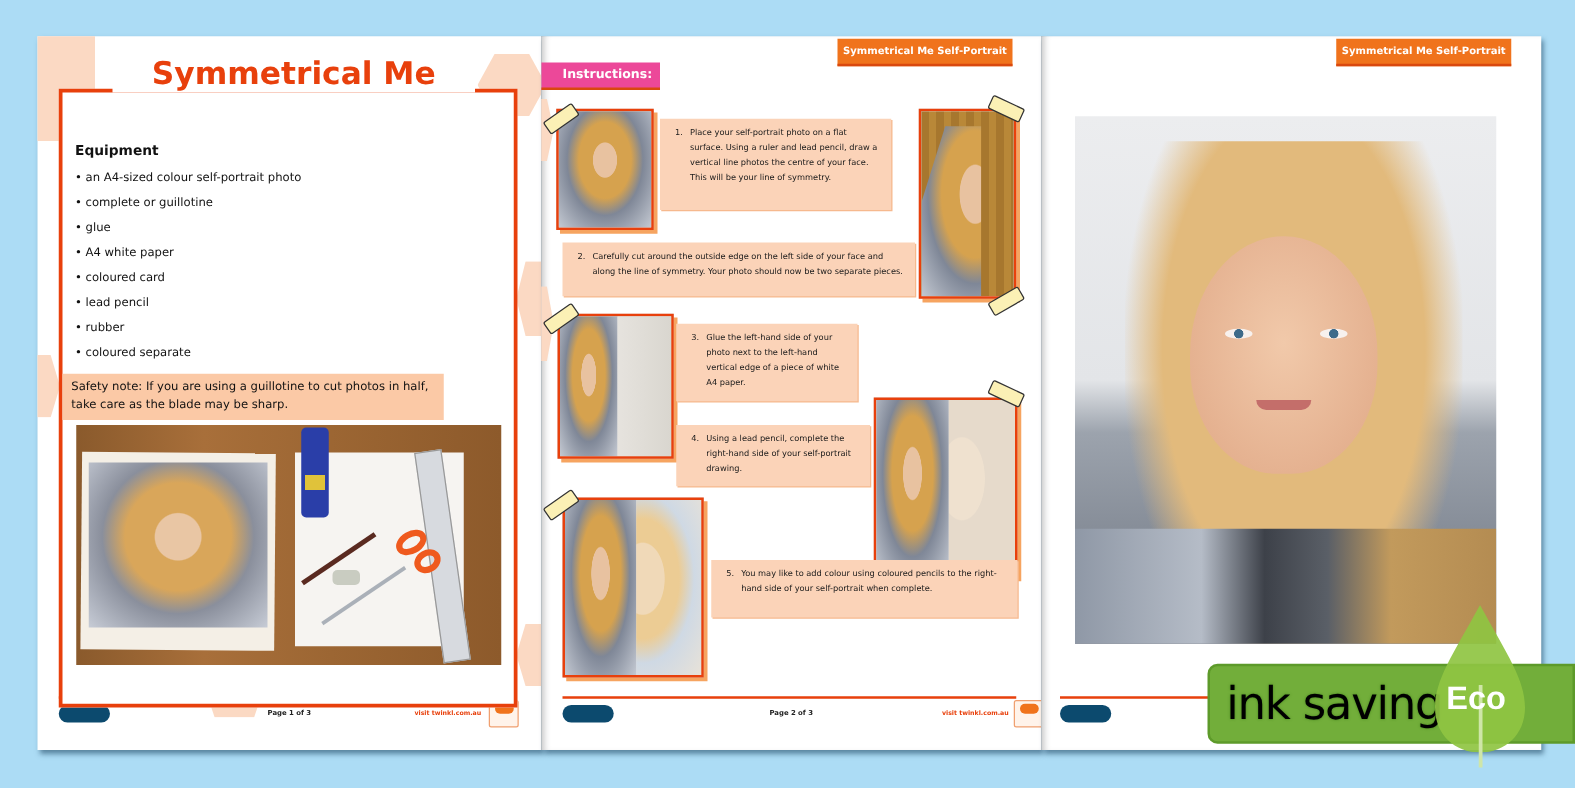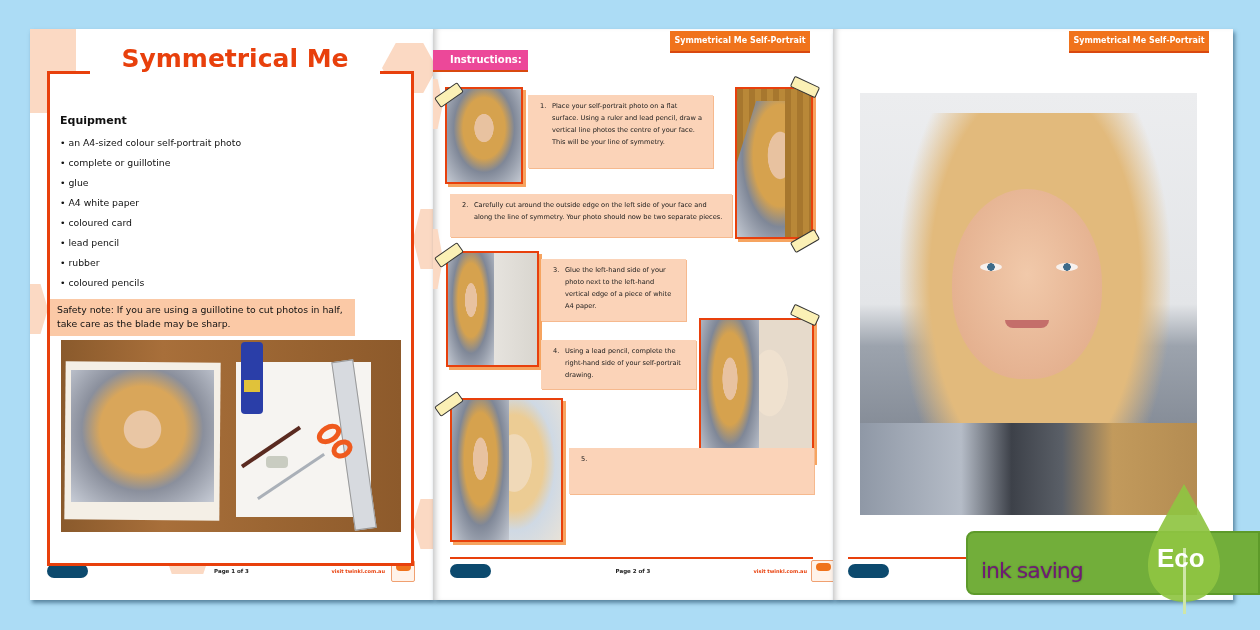--- a/index.html
+++ b/index.html
@@ -109,21 +109,21 @@
     .bp-face { position: absolute; left: 92px; top: 96px; width: 150px; height: 190px; border-radius: 50% 50% 46% 46%; background: radial-gradient(ellipse at 50% 45%, #f1c9aa, #e0a886); }
     .bp-eye { position: absolute; width: 22px; height: 8px; border-radius: 50%; background: radial-gradient(circle, #3e6b8a 0 30%, #f7f1ee 34%); }
     .bp-mouth { position: absolute; left: 145px; top: 227px; width: 44px; height: 8px; border-radius: 0 0 22px 22px; background: #c46e6a; }
     .bp-jacket { position: absolute; left: 0; top: 330px; width: 337px; height: 92px; background: linear-gradient(90deg, #8f98a6, #b5bcc7 30%, #3d4149 45%, #5a5f67 60%, #c29a5c 75%, #b48c52); }
 
     
     .eco {
       position: absolute; left: 966px; top: 531px; width: 294px; height: 64px;
       background: #72ae3a; border: 2px solid #5d9a2a; border-radius: 8px 0 0 8px;
     }
-    .eco-text { position: absolute; left: 13px; top: 10px; font-size: 22px; color: #701a75; font-family: "DejaVu Sans", sans-serif; letter-spacing: -1px; text-shadow: 0 0 2px #3f7d1a; margin-top: 15px; }
+    .eco-text { position: absolute; left: 13px; top: 10px; font-size: 36px; color: #000000; font-family: "DejaVu Sans", sans-serif; letter-spacing: -1px; text-shadow: 0 0 2px #3f7d1a; }
     .leaf {
       position: absolute; left: 1148px; top: 484px; width: 72px; height: 118px;
       background: #8fc442; clip-path: path("M36 0 C 58 40 72 60 72 82 C 72 104 56 118 36 118 C 16 118 0 104 0 82 C 0 60 14 40 36 0 Z");
       opacity: 0.92;
     }
     .leaf-stem { position: absolute; left: 1183px; top: 548px; width: 3px; height: 66px; background: #cfe6a8; }
     .eco-word { position: absolute; left: 1157px; top: 543px; font-size: 26px; color: #fff; font-weight: bold; font-family: "Liberation Sans", sans-serif; }
   </style>
 </head>
 <body>
@@ -143,21 +143,21 @@
   <div class="p1-frame">
     <div class="equip-head">Equipment</div>
     <ul class="equip-list">
       <li>• an A4-sized colour self-portrait photo</li>
       <li>• complete or guillotine</li>
       <li>• glue</li>
       <li>• A4 white paper</li>
       <li>• coloured card</li>
       <li>• lead pencil</li>
       <li>• rubber</li>
-      <li>• coloured pencils</li>
+      <li>• coloured separate</li>
     </ul>
     <div class="safety">Safety note: If you are using a guillotine to cut photos in half, take care as the blade may be sharp.</div>
     <div class="equip-photo" title="equipment photo: self-portrait photo, glue stick, paper, pencil, eraser, scissors, ruler">
       <div class="ep-paper1"></div>
       <div class="ep-photo1"></div>
       <div class="ep-paper2"></div>
       <div class="ep-glue"></div>
       <div class="ep-glue-label"></div>
       <div class="ep-ruler"></div>
       <div class="ep-pencil"></div>
@@ -227,20 +227,21 @@
   </div>
 
   <div class="photo" style="left:17px;top:369px;width:113px;height:144px;">
     <div class="face" style="right:48%;"></div>
     <div class="half-color"></div>
   </div>
   <div class="tape" style="left:2px;top:369px;"></div>
 
   <div class="step-box" style="left:136px;top:419px;width:245px;height:46px;">
     <span class="num">5.</span>
+    <span class="txt">You may like to add colour using coloured pencils to the right-hand side of your self-portrait when complete.</span>
   </div>
 
   <div class="footer-line" style="left:17px;width:363px;"></div>
   <div class="twinkl-logo">twinkl</div>
   <div class="page-num">Page 2 of 3</div>
   <div class="visit" style="right:26px;">visit twinkl.com.au</div>
   <div class="badge-logo" style="right:-2px;"></div>
 </div>
 
 <div class="page" id="p3">

